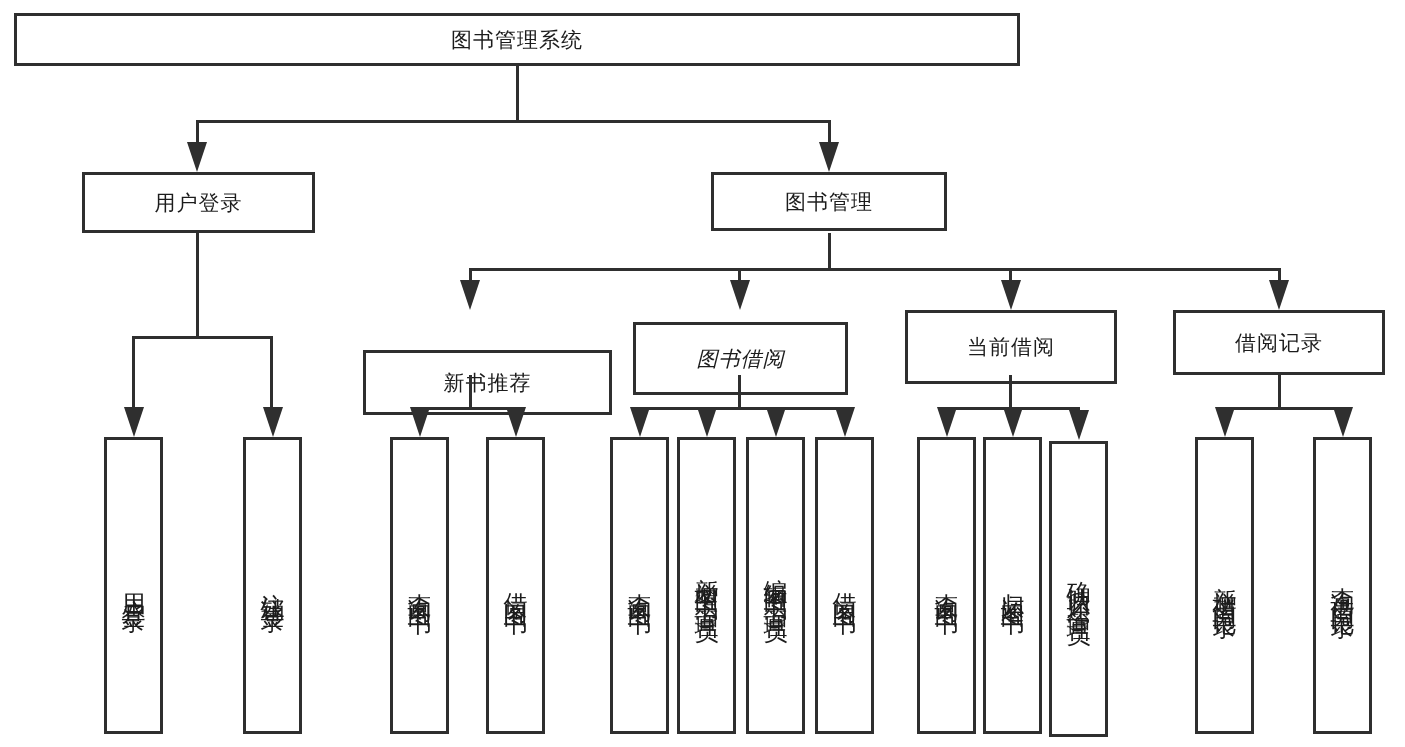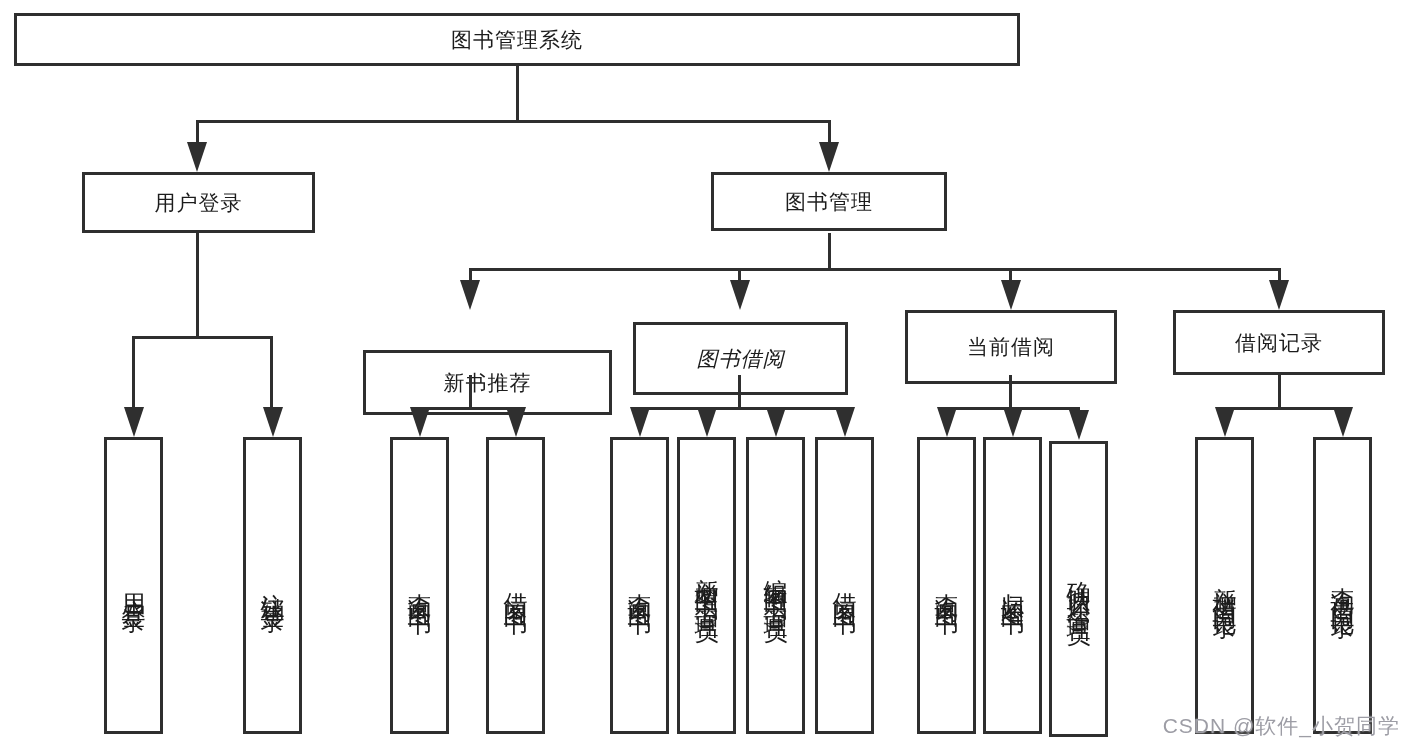--- a/index.html
+++ b/index.html
@@ -171,15 +171,14 @@
     <span>确认归还（管理员）</span>
   </div>
 
   <div class="box v-box" style="left:1195px; top:437px; width:59px; height:297px;">
     <span>新增借阅记录</span>
   </div>
   <div class="box v-box" style="left:1313px; top:437px; width:59px; height:297px;">
     <span>查询借阅记录</span>
   </div>
 
-  <div class="watermark">CSDN @软件_小贺同学</div>
 
 </div>
 
 </body></html>

